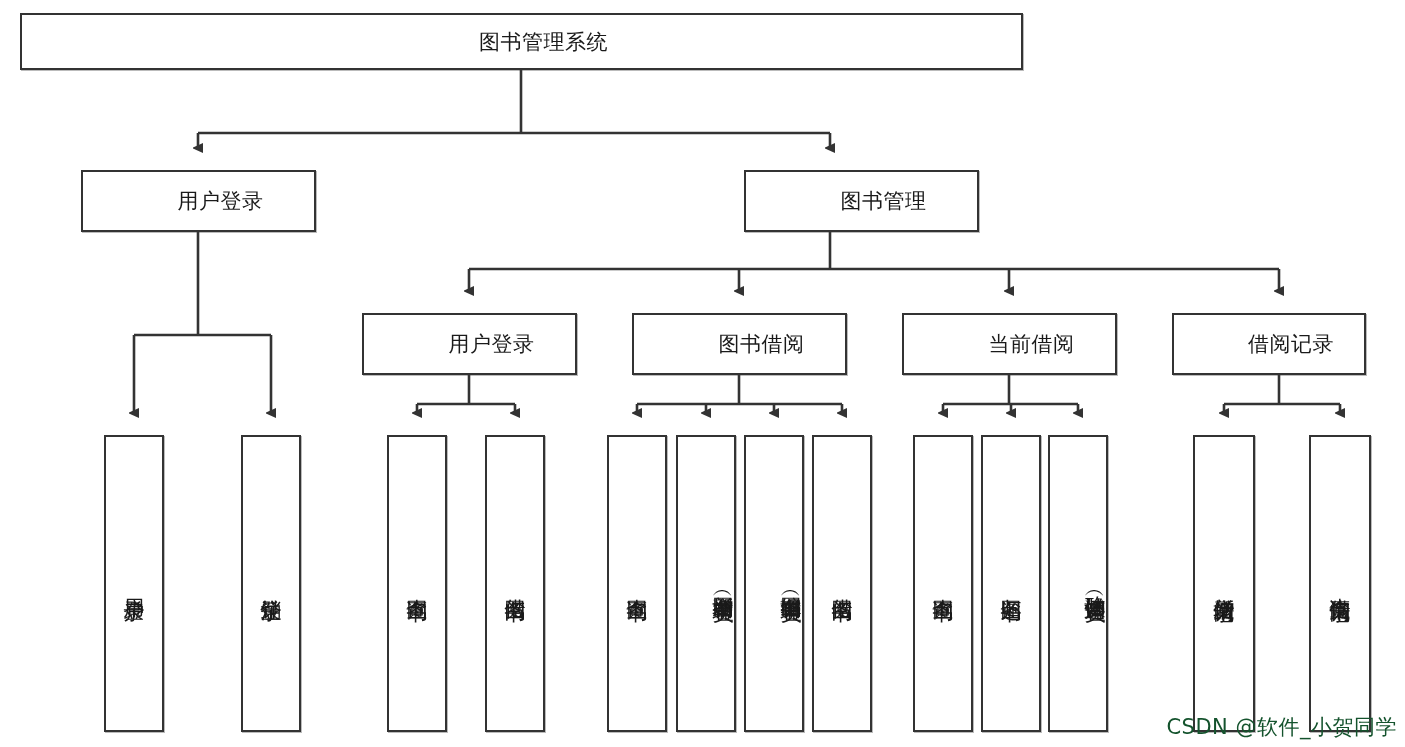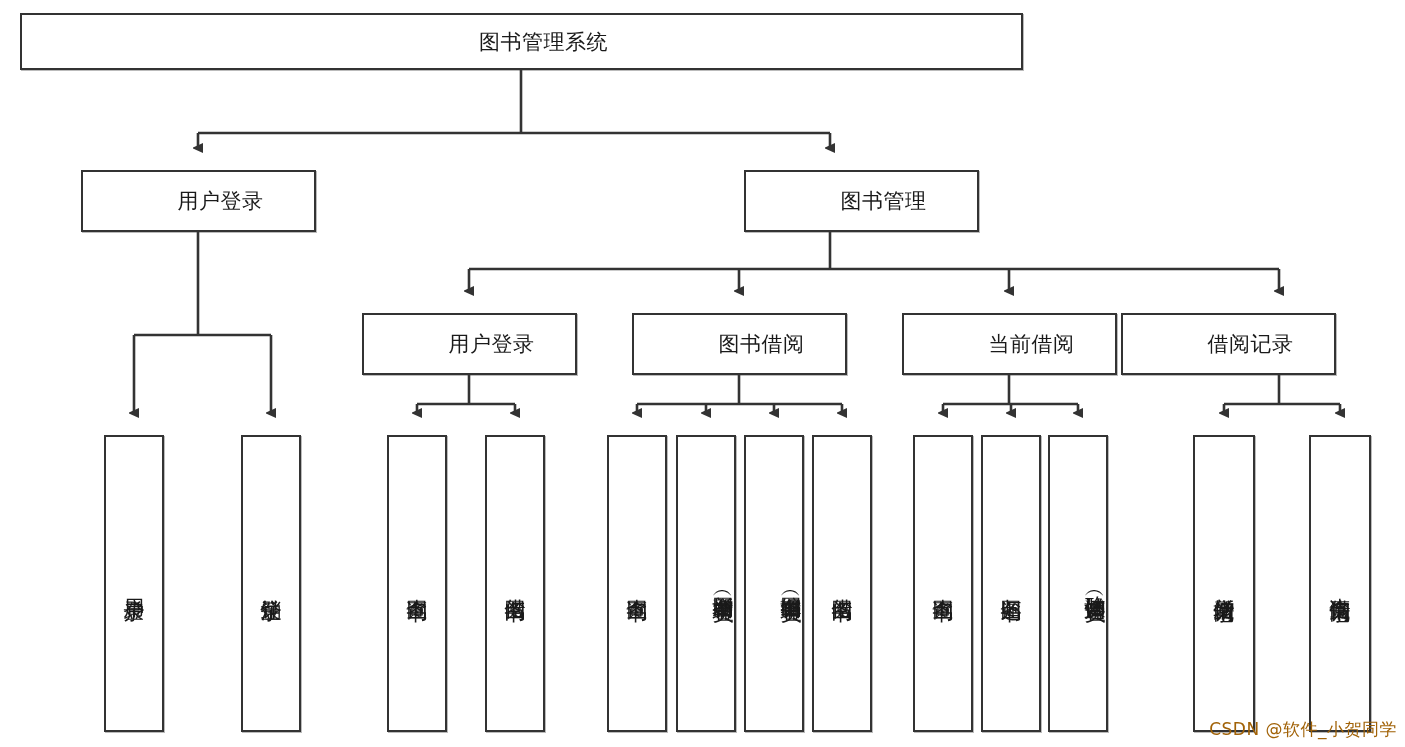--- a/index.html
+++ b/index.html
@@ -51,22 +51,22 @@
   .node.v.center {
     align-items: center;
   }
   .node.v.top {
     align-items: flex-start;
   }
   .watermark {
     position: absolute;
     right: 8px;
     bottom: 6px;
-    font-size: 17px;
-    color: #a16207;
+    font-size: 21px;
+    color: #14532d;
     white-space: nowrap;
     letter-spacing: 0.5px;
   }
 </style>
 </head>
 <body>
 
 <div id="canvas">
 
   <svg id="edges" viewBox="0 0 1405 747" xmlns="http://www.w3.org/2000/svg">
@@ -132,21 +132,21 @@
 
   <div class="node h" style="left:362px; top:313px; width:215px; height:62px;">
     <span>用户登录</span>
   </div>
   <div class="node h" style="left:902px; top:313px; width:215px; height:62px;">
     <span>当前借阅</span>
   </div>
   <div class="node h" style="left:632px; top:313px; width:215px; height:62px;">
     <span>图书借阅</span>
   </div>
-  <div class="node h" style="left:1121px; top:313px; width:215px; height:62px;">
+  <div class="node h" style="left:1172px; top:313px; width:194px; height:62px;">
     <span>借阅记录</span>
   </div>
 
   <div class="node v center" style="left:104px; top:435px; width:60px; height:297px;">
     <span>用户登录</span>
   </div>
   <div class="node v center" style="left:241px; top:435px; width:60px; height:297px;">
     <span>注销登录</span>
   </div>
 

